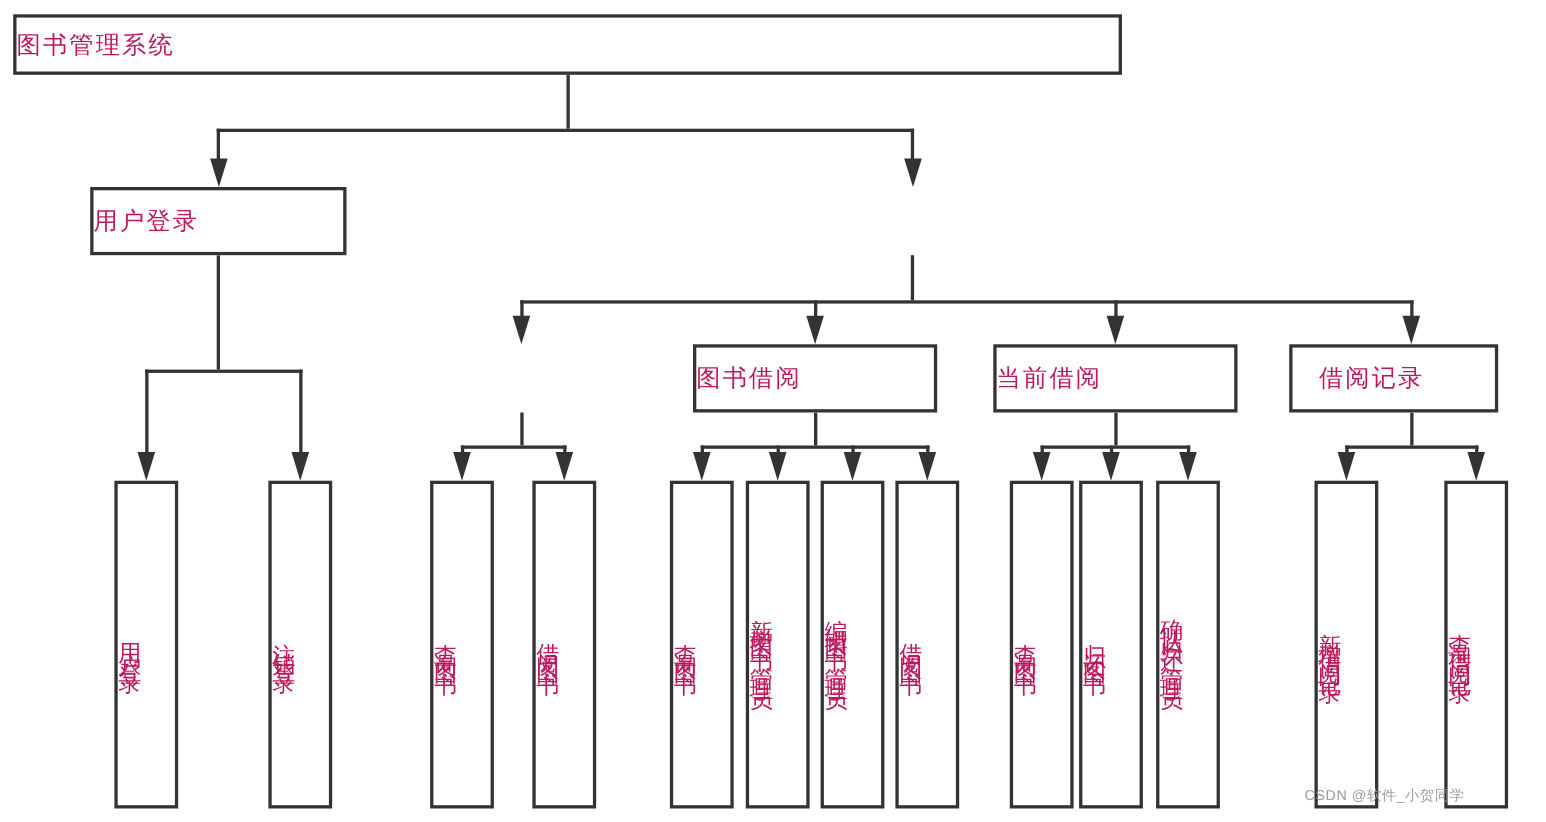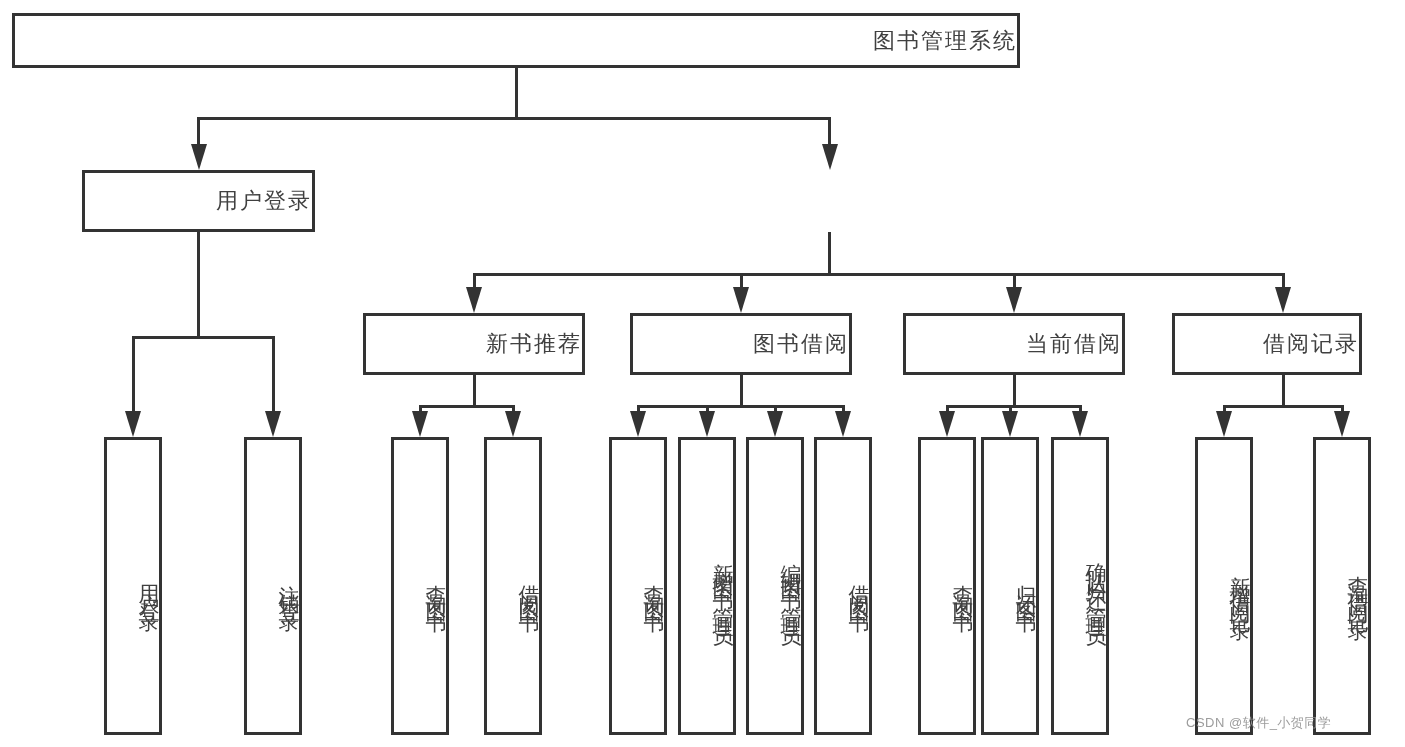--- a/index.html
+++ b/index.html
@@ -11,24 +11,23 @@
     overflow: hidden;
     font-family: "Liberation Sans", "DejaVu Sans", sans-serif;
   }
   .node {
     position: absolute;
     box-sizing: border-box;
     border: 3px solid #333333;
     background: #ffffff;
     display: flex;
     align-items: center;
-    justify-content: flex-end;
-    color: #404040;
+    justify-content: flex-start;
+    color: #be185d;
     z-index: 2;
-    font-family: Liberation Serif, serif;
   }
   .node .label {
     font-size: 22px;
     letter-spacing: 2px;
     white-space: nowrap;
   }
   .node.v .label {
     writing-mode: vertical-rl;
     text-orientation: mixed;
     font-size: 21px;
@@ -111,30 +110,27 @@
     <div class="cline" style="left: 1222.5px; top: 405px; width: 3px; height: 8px;"></div>
     <div class="arrow" style="left: 1216px; top: 411px;"></div>
     <div class="cline" style="left: 1340.5px; top: 405px; width: 3px; height: 8px;"></div>
     <div class="arrow" style="left: 1334px; top: 411px;"></div>
     <div class="node" style="left: 12px; top: 13px; width: 1008px; height: 55px;">
       <span class="label">图书管理系统</span>
     </div>
     <div class="node" style="left: 82px; top: 170px; width: 233px; height: 62px;">
       <span class="label">用户登录</span>
     </div>
-    <div class="node" style="left: 363px; top: 313px; width: 222px; height: 62px;">
-      <span class="label">新书推荐</span>
-    </div>
     <div class="node" style="left: 630px; top: 313px; width: 222px; height: 62px;">
       <span class="label">图书借阅</span>
     </div>
     <div class="node" style="left: 903px; top: 313px; width: 222px; height: 62px;">
       <span class="label">当前借阅</span>
     </div>
-    <div class="node" style="left: 1172px; top: 313px; width: 190px; height: 62px;">
+    <div class="node" style="left: 1172px; top: 313px; width: 190px; height: 62px; padding-left: 24px;">
       <span class="label">借阅记录</span>
     </div>
     <div class="node v" style="left: 104px; top: 437px; width: 58px; height: 298px;">
       <span class="label">用户登录</span>
     </div>
     <div class="node v" style="left: 244px; top: 437px; width: 58px; height: 298px;">
       <span class="label">注销登录</span>
     </div>
     <div class="node v" style="left: 391px; top: 437px; width: 58px; height: 298px;">
       <span class="label">查询图书</span>

